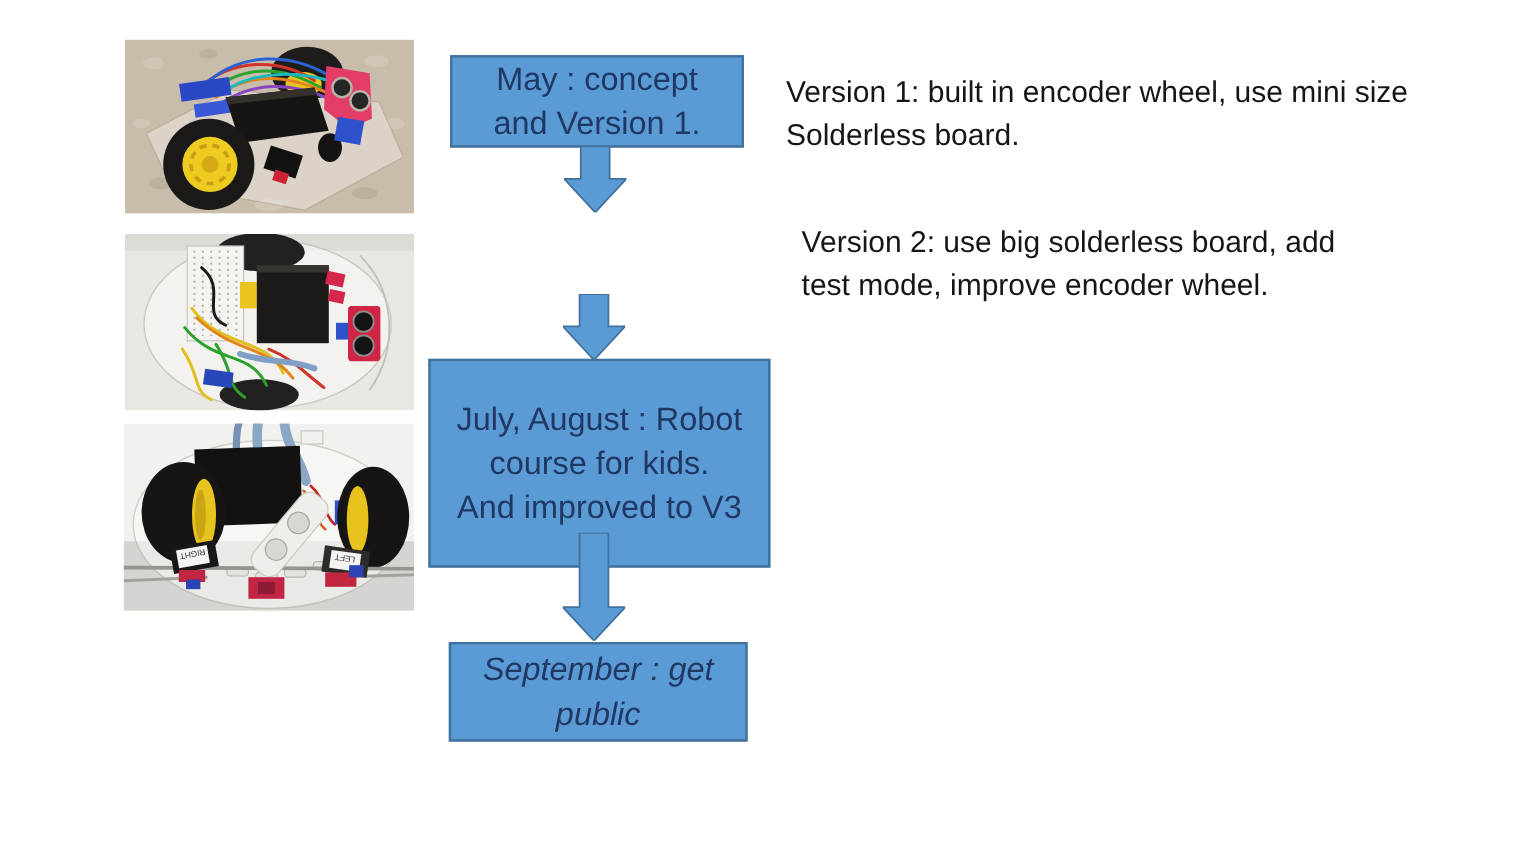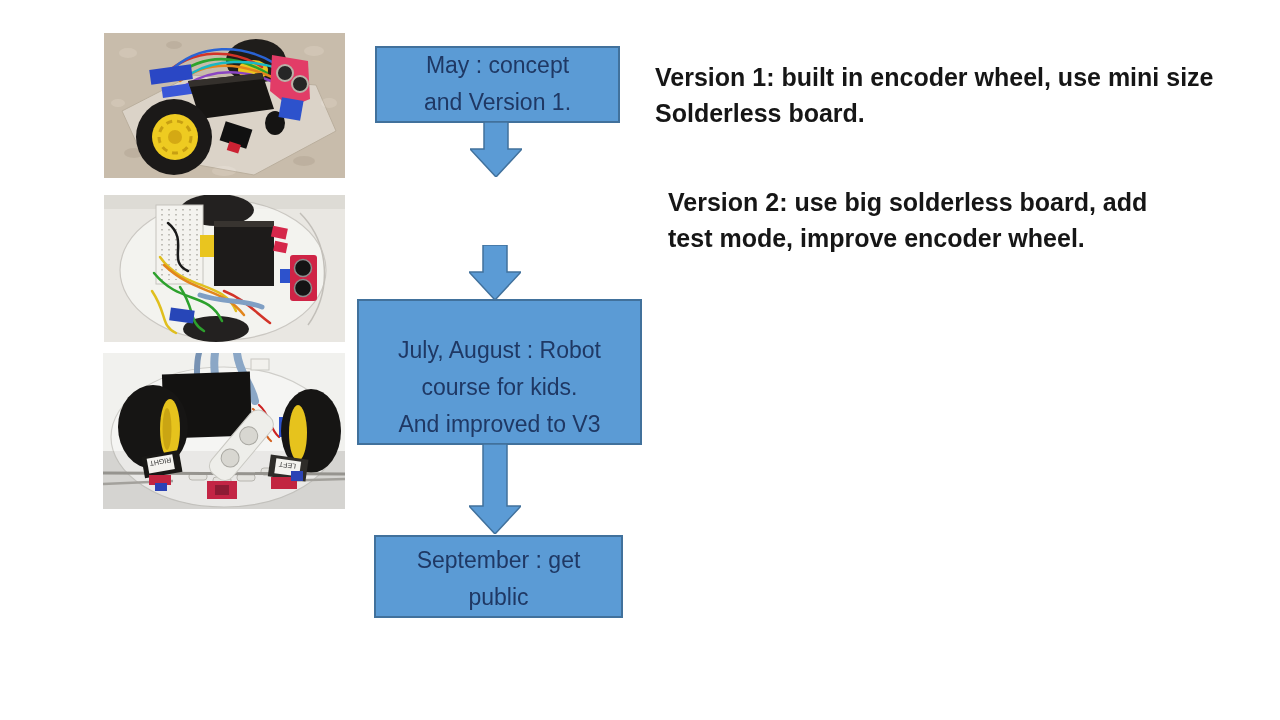--- a/index.html
+++ b/index.html
@@ -5,28 +5,28 @@
   html,body{margin:0;padding:0;background:#ffffff;}
   .slide{
     position:relative;width:1280px;height:720px;background:#ffffff;
     font-family:"Liberation Sans",sans-serif;overflow:hidden;
   }
   .photo{position:absolute;margin:0;padding:0;}
   .photo svg{display:block;}
   .flow-box{
     position:absolute;box-sizing:border-box;
     background:#5b9bd5;border:2px solid #41719c;color:#1f3864;
-    display:flex;align-items:flex-end;justify-content:center;
-    text-align:center;font-size:23px;line-height:37px;
+    display:flex;align-items:center;justify-content:center;
+    text-align:center;font-size:27px;line-height:37px;
     white-space:pre-wrap;
   }
   .arrow{position:absolute;}
   .note{
     position:absolute;margin:0;color:#161616;
-    font-size:25px;line-height:36px;white-space:pre-wrap;font-weight:bold;
+    font-size:25px;line-height:36px;white-space:pre-wrap;
   }
 </style>
 </head>
 <body>
 
 <div class="slide">
 
   <figure class="photo" style="left:104px;top:33px;" aria-label="Photo of robot version 1 on carpet: clear chassis, yellow wheels, pink ultrasonic sensor mount, jumper wires">
     <svg width="241" height="145" viewBox="0 0 241 145">
       <rect width="241" height="145" fill="#c8bcab"></rect>
@@ -172,31 +172,31 @@
 
   <svg class="arrow" style="left:470px;top:122px;" width="52" height="55" viewBox="0 0 52 55">
     <polygon points="14,0 38,0 38,27 52,27 26,55 0,27 14,27" fill="#5b9bd5" stroke="#41719c" stroke-width="1.5"></polygon>
   </svg>
 
 
   <svg class="arrow" style="left:469px;top:245px;" width="52" height="55" viewBox="0 0 52 55">
     <polygon points="14,0 38,0 38,27 52,27 26,55 0,27 14,27" fill="#5b9bd5" stroke="#41719c" stroke-width="1.5"></polygon>
   </svg>
 
-  <div class="flow-box" style="left:357px;top:299px;width:285px;height:146px;">
+  <div class="flow-box" style="left:357px;top:299px;width:285px;height:174px;">
     <span>July, August : Robot
 course for kids.
 And improved to V3</span>
   </div>
 
   <svg class="arrow" style="left:469px;top:444px;" width="52" height="90" viewBox="0 0 52 90">
     <polygon points="14,0 38,0 38,62 52,62 26,90 0,62 14,62" fill="#5b9bd5" stroke="#41719c" stroke-width="1.5"></polygon>
   </svg>
 
-  <div class="flow-box" style="left:374px;top:535px;width:249px;height:83px;">
+  <div class="flow-box" style="left:374px;top:535px;width:249px;height:83px;font-style:italic;">
     <span>September : get
 public</span>
   </div>
 
   <p class="note" style="left:655px;top:59px;width:610px;">Version 1: built in encoder wheel, use mini size
 Solderless board.</p>
 
   <p class="note" style="left:652px;top:184px;width:610px;margin-left:16px;">Version 2: use big solderless board, add
 test mode, improve encoder wheel.</p>
 

